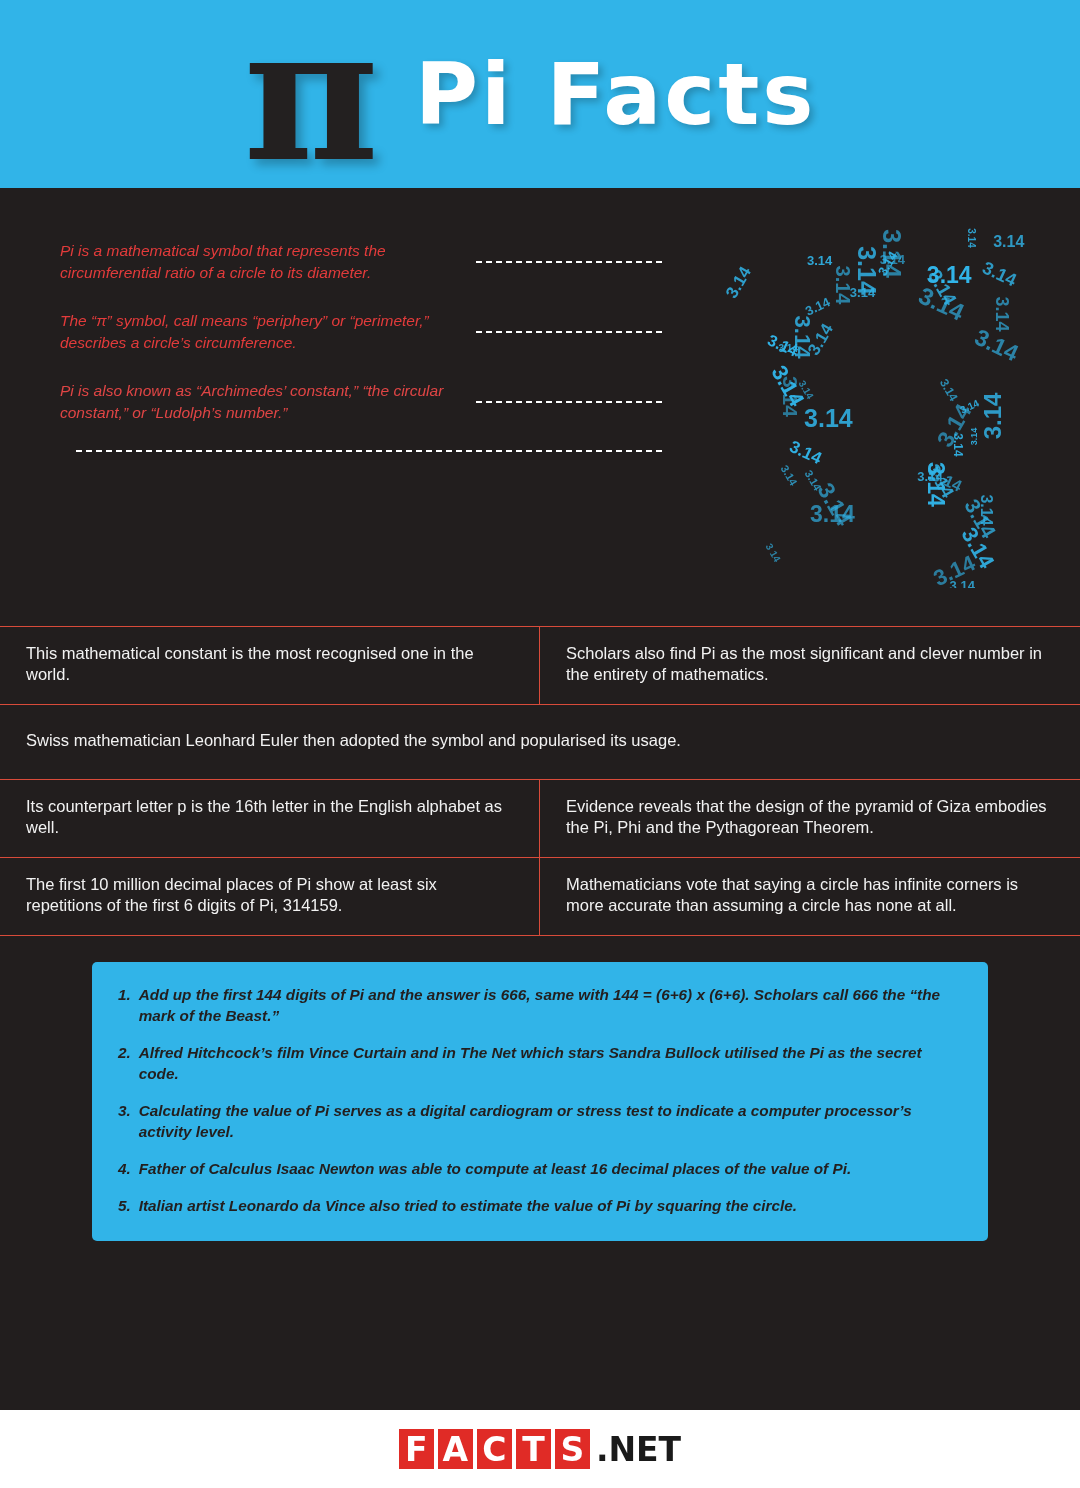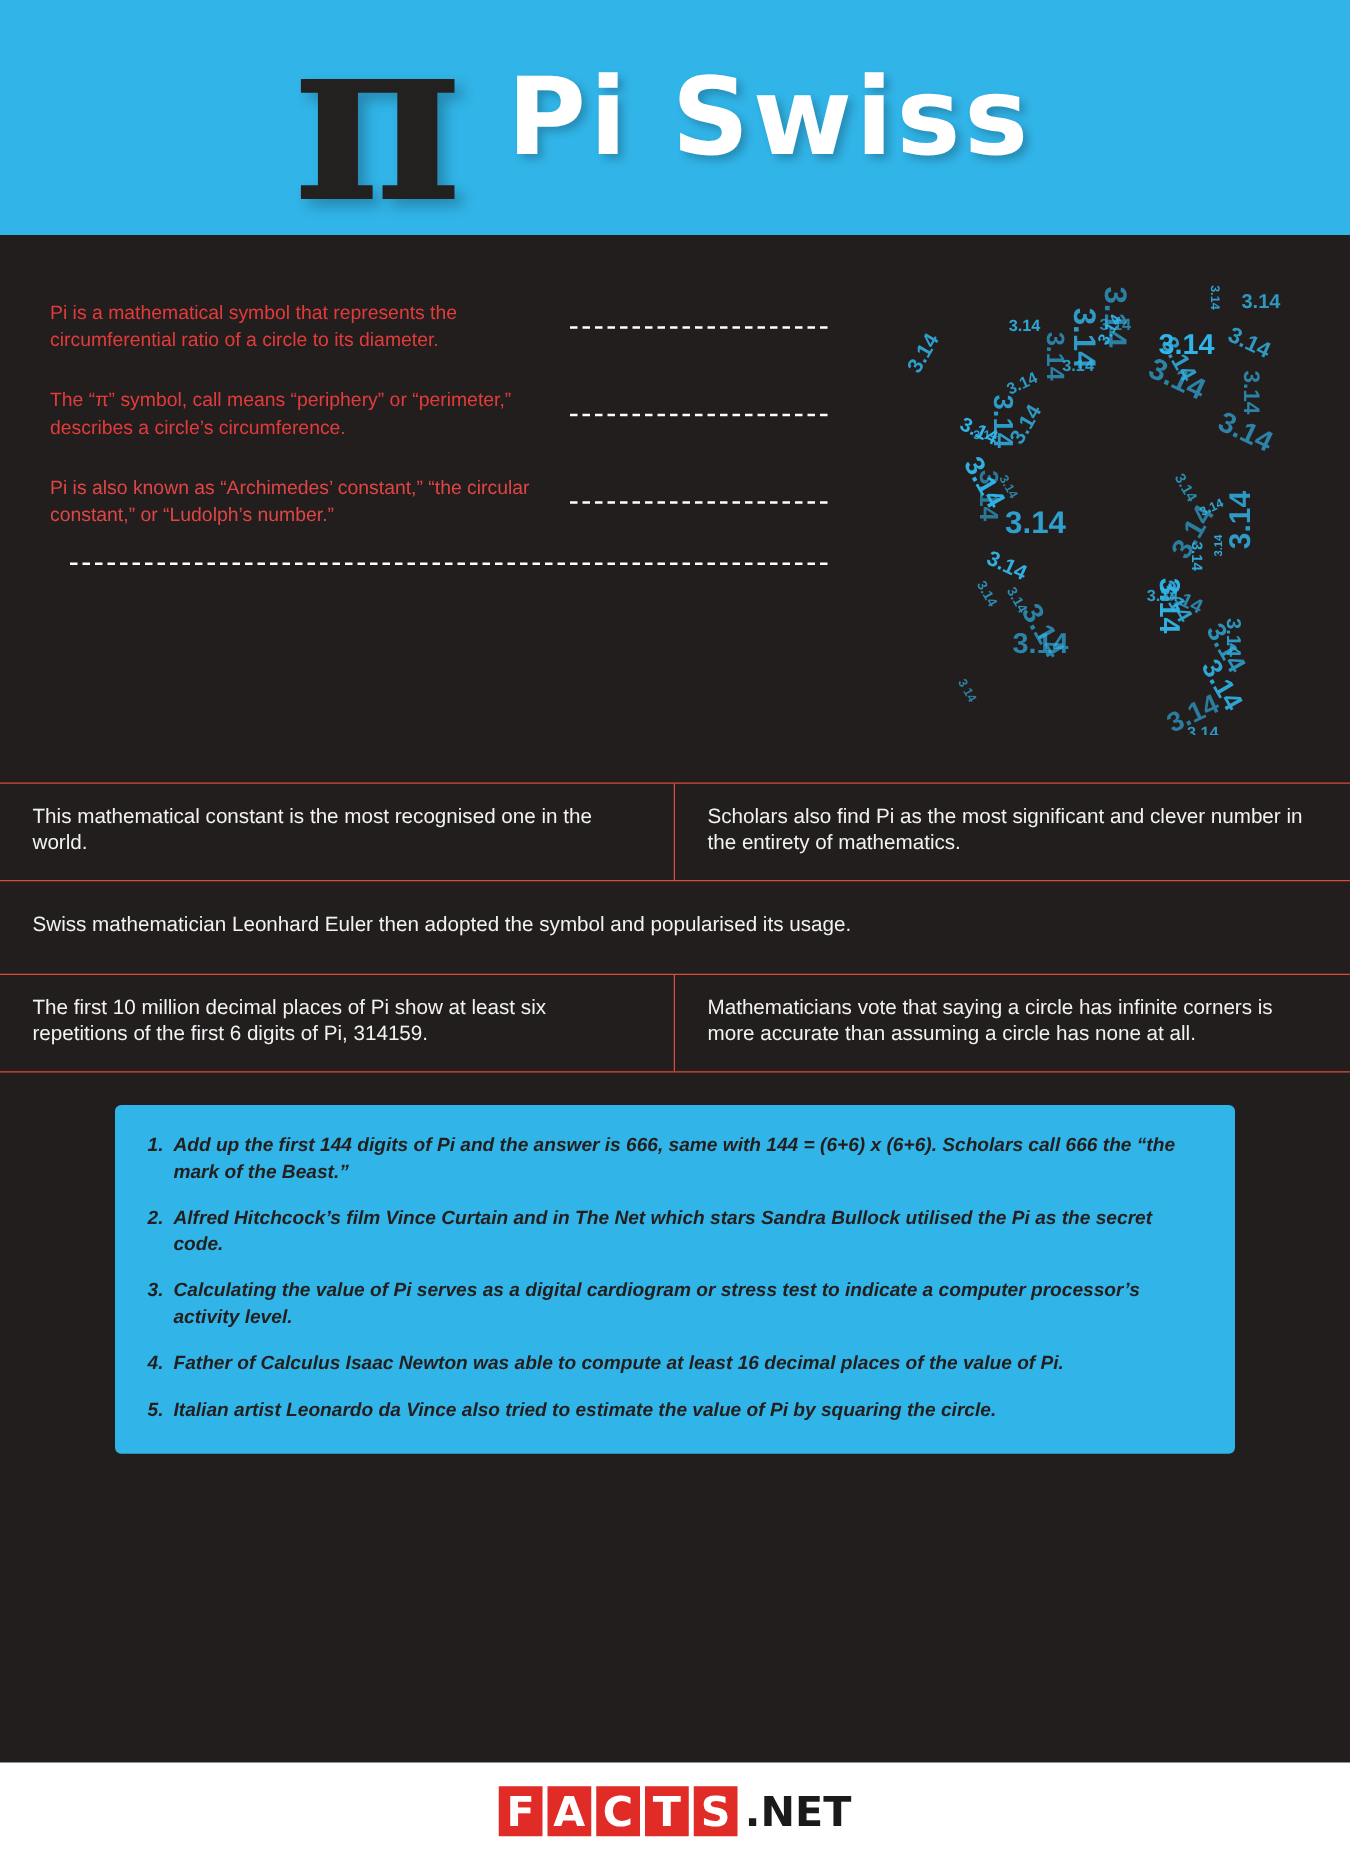--- a/index.html
+++ b/index.html
@@ -47,21 +47,22 @@
   }
 
   
   .top-section {
     position: relative;
     height: 430px;
     padding: 52px 0 0 0;
   }
   .left-facts {
     width: 670px;
-    padding-left: 40px;
+    padding-left: 60px;
+    font-style: italic;
   }
   .fact-row {
     display: flex;
     align-items: center;
     margin-bottom: 26px;
   }
   .fact-text {
     color: #e33b3b;
     font-size: 15.5px;
     line-height: 1.42;
@@ -169,21 +170,21 @@
     font-size: 33px;
     margin-left: 6px;
   }
 </style>
 </head>
 <body>
 
 <div class="header">
   <div class="header-inner">
     <div class="pi-glyph">π</div>
-    <div class="header-title">Pi Swiss</div>
+    <div class="header-title">Pi Facts</div>
   </div>
 </div>
 
 <div class="top-section">
 
   <div class="left-facts">
     <div class="fact-row">
       <div class="fact-text">Pi is a mathematical symbol that represents the circumferential ratio of a circle to its diameter.</div>
       <div class="dashline"></div>
     </div>
@@ -252,20 +253,24 @@
 
 <div class="facts-table" id="facts-table">
     <div class="trow">
       <div class="tcell left">This mathematical constant is the most recognised one in the world.</div>
       <div class="tcell right">Scholars also find Pi as the most significant and clever number in the entirety of mathematics.</div>
     </div>
     <div class="trow">
       <div class="tcell right">Swiss mathematician Leonhard Euler then adopted the symbol and popularised its usage.</div>
     </div>
     <div class="trow">
+      <div class="tcell left">Its counterpart letter p is the 16th letter in the English alphabet as well.</div>
+      <div class="tcell right">Evidence reveals that the design of the pyramid of Giza embodies the Pi, Phi and the Pythagorean Theorem.</div>
+    </div>
+    <div class="trow">
       <div class="tcell left">The first 10 million decimal places of Pi show at least six repetitions of the first 6 digits of Pi, 314159.</div>
       <div class="tcell right">Mathematicians vote that saying a circle has infinite corners is more accurate than assuming a circle has none at all.</div>
     </div>
   </div>
 
 <div class="blue-box" id="blue-box">
     <div class="blue-item">
       <div class="blue-num">1.</div>
       <div>Add up the first 144 digits of Pi and the answer is 666, same with 144 = (6+6) x (6+6). Scholars call 666 the “the mark of the Beast.”</div>
     </div>

